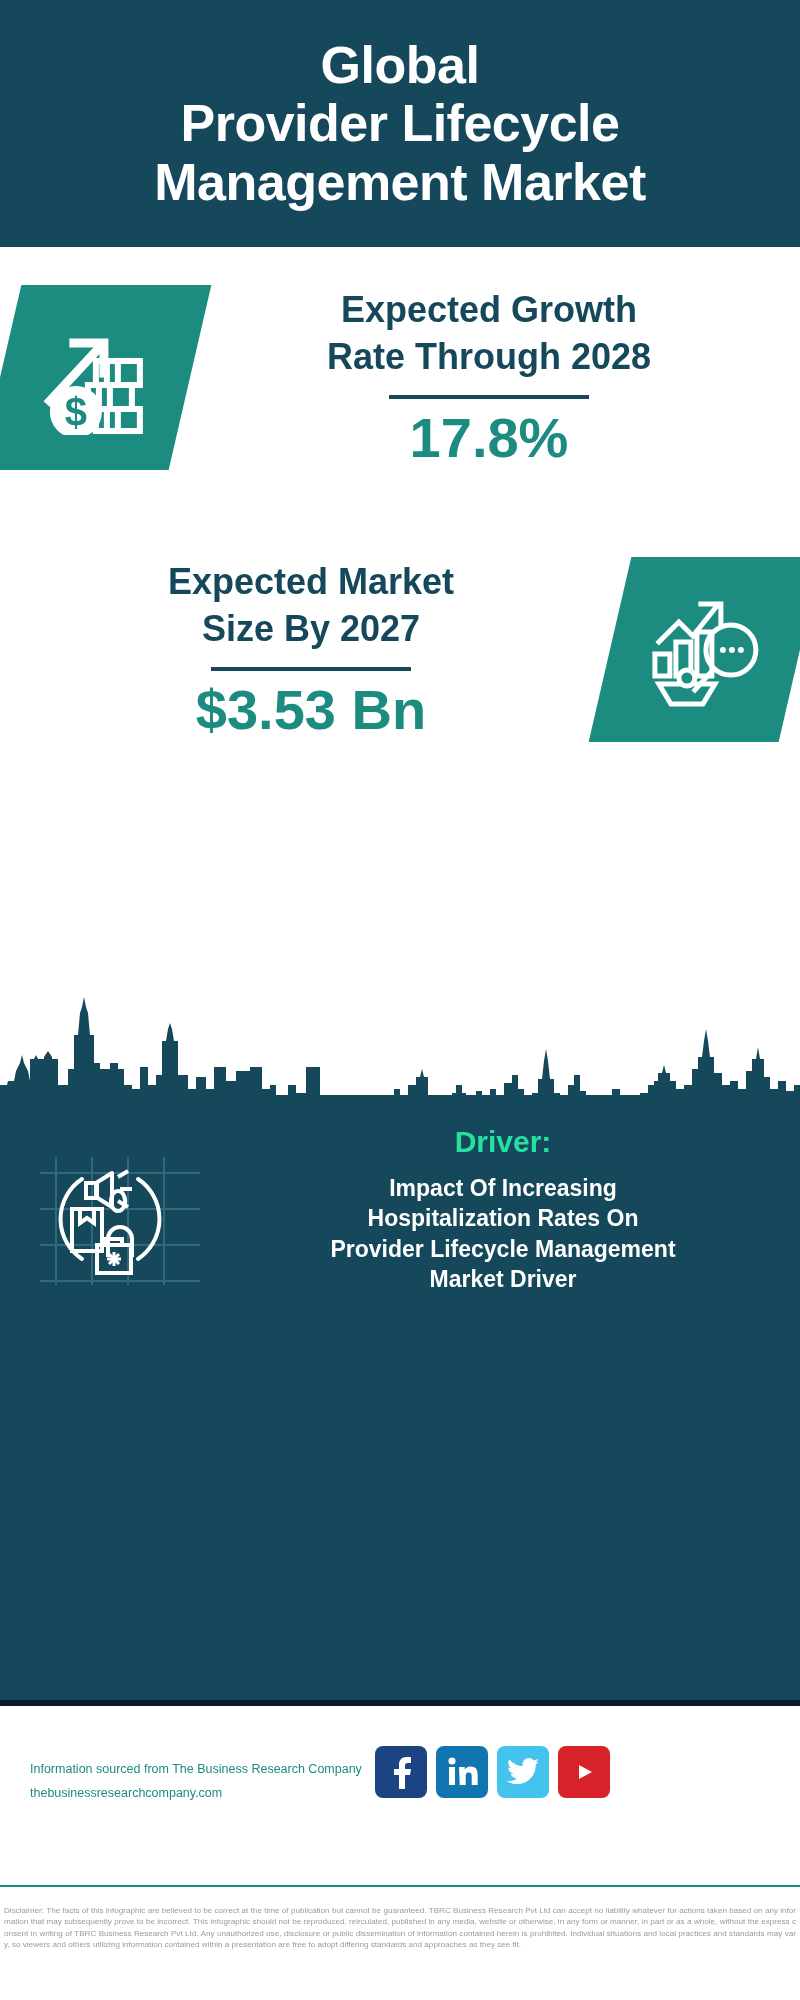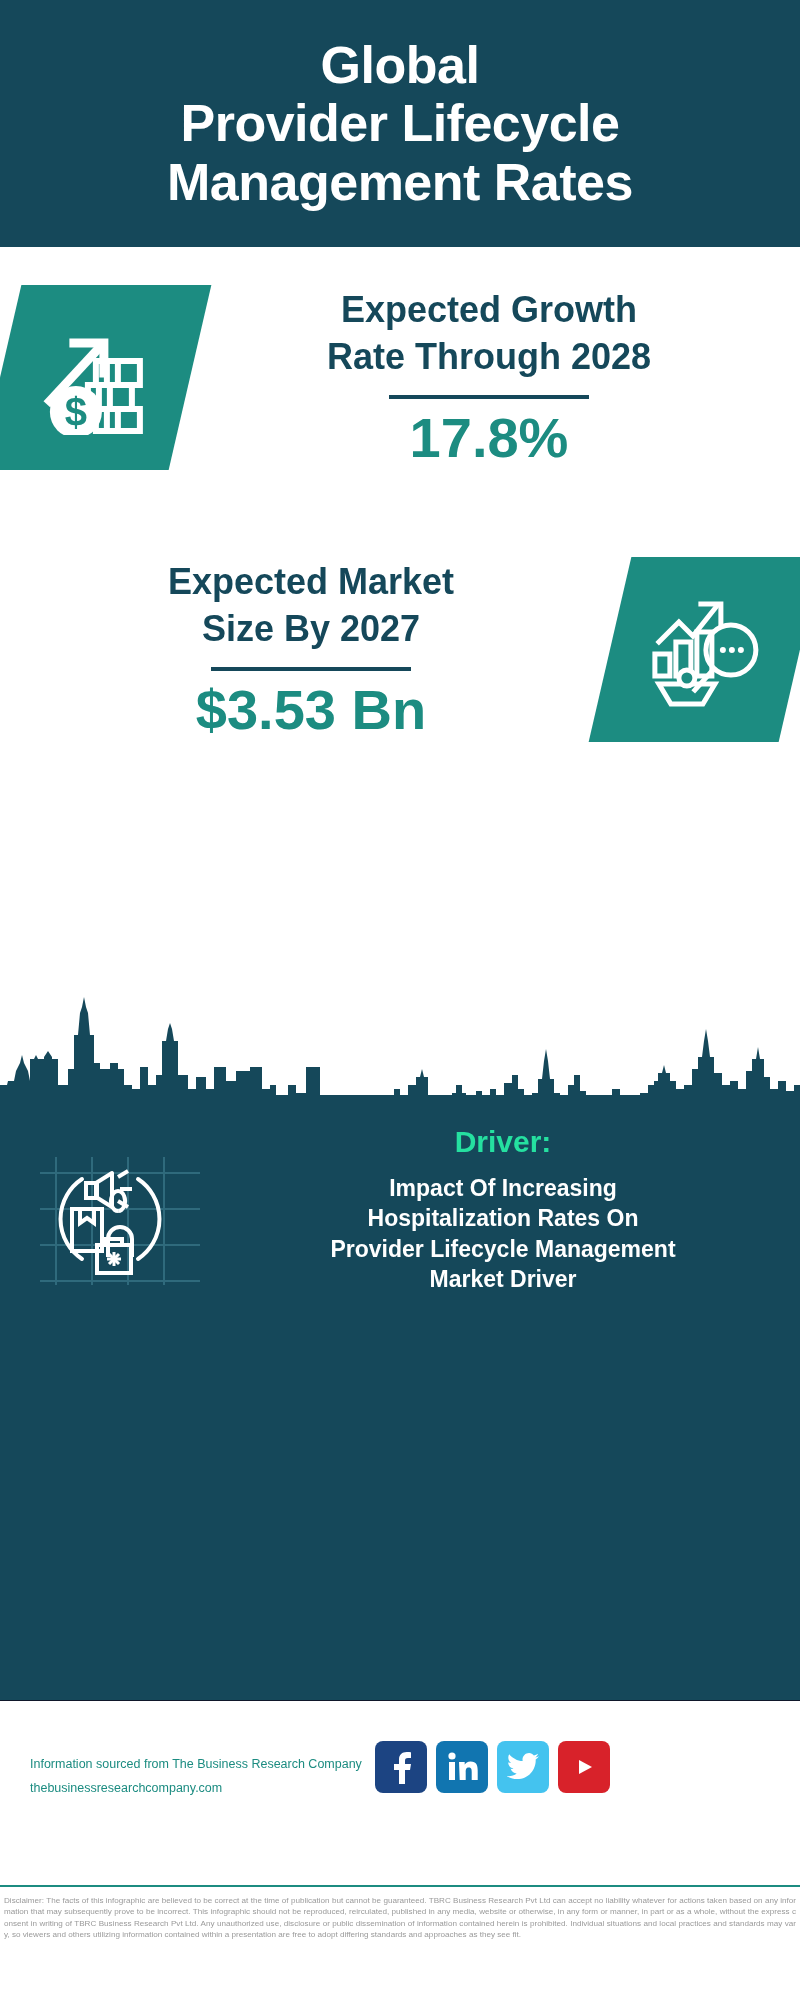--- a/index.html
+++ b/index.html
@@ -81,58 +81,58 @@
   .driver-title{
     color:#25e0a0;font-size:30px;font-weight:bold;margin:0 0 14px 0;
   }
   .driver-body{
     color:#ffffff;font-size:23px;font-weight:bold;line-height:1.32;margin:0;
   }
 
   
   .footer{
     position:absolute;left:0;top:1700px;width:800px;height:185px;background:#ffffff;
-    border-top:1px solid #0f172a;
+    border-top:6px solid #0f172a;
   }
   .source{
     position:absolute;left:30px;top:52px;
     color:#1c8c81;font-size:12.5px;line-height:1.9;
   }
   .socials{
     position:absolute;left:375px;top:40px;display:flex;gap:9px;
   }
   .sbtn{
     width:52px;height:52px;border-radius:8px;
     display:flex;align-items:center;justify-content:center;
   }
   .fb{background:#1c4482;}
   .li{background:#1175b0;}
   .tw{background:#44c3ef;}
   .yt{background:#d8222a;}
 
   .disclaimer{
     position:absolute;left:0;top:1885px;width:800px;height:115px;
     background:#ffffff;border-top:2px solid #1c8c81;
-    padding:8px 4px 0 4px;box-sizing:border-box;
+    padding:18px 4px 0 4px;box-sizing:border-box;
   }
   .disclaimer p{
     margin:0;color:#9a9a9a;font-size:8.1px;line-height:1.42;
     text-align:justify;word-break:break-all;
   }
 </style>
 </head>
 <body>
 
 <div class="page">
 
   <div class="header">
     <h1>
       <span>Global</span><br>
       <span>Provider Lifecycle</span><br>
-      <span>Management Rates</span>
+      <span>Management Market</span>
     </h1>
   </div>
 
   <div class="stats">
 
     <div class="stat-row one">
       <div class="para">
         <span class="ico">
           <svg width="118" height="118" viewBox="0 0 118 118">
             <g fill="none" stroke="#ffffff" stroke-width="9" stroke-linecap="square">

